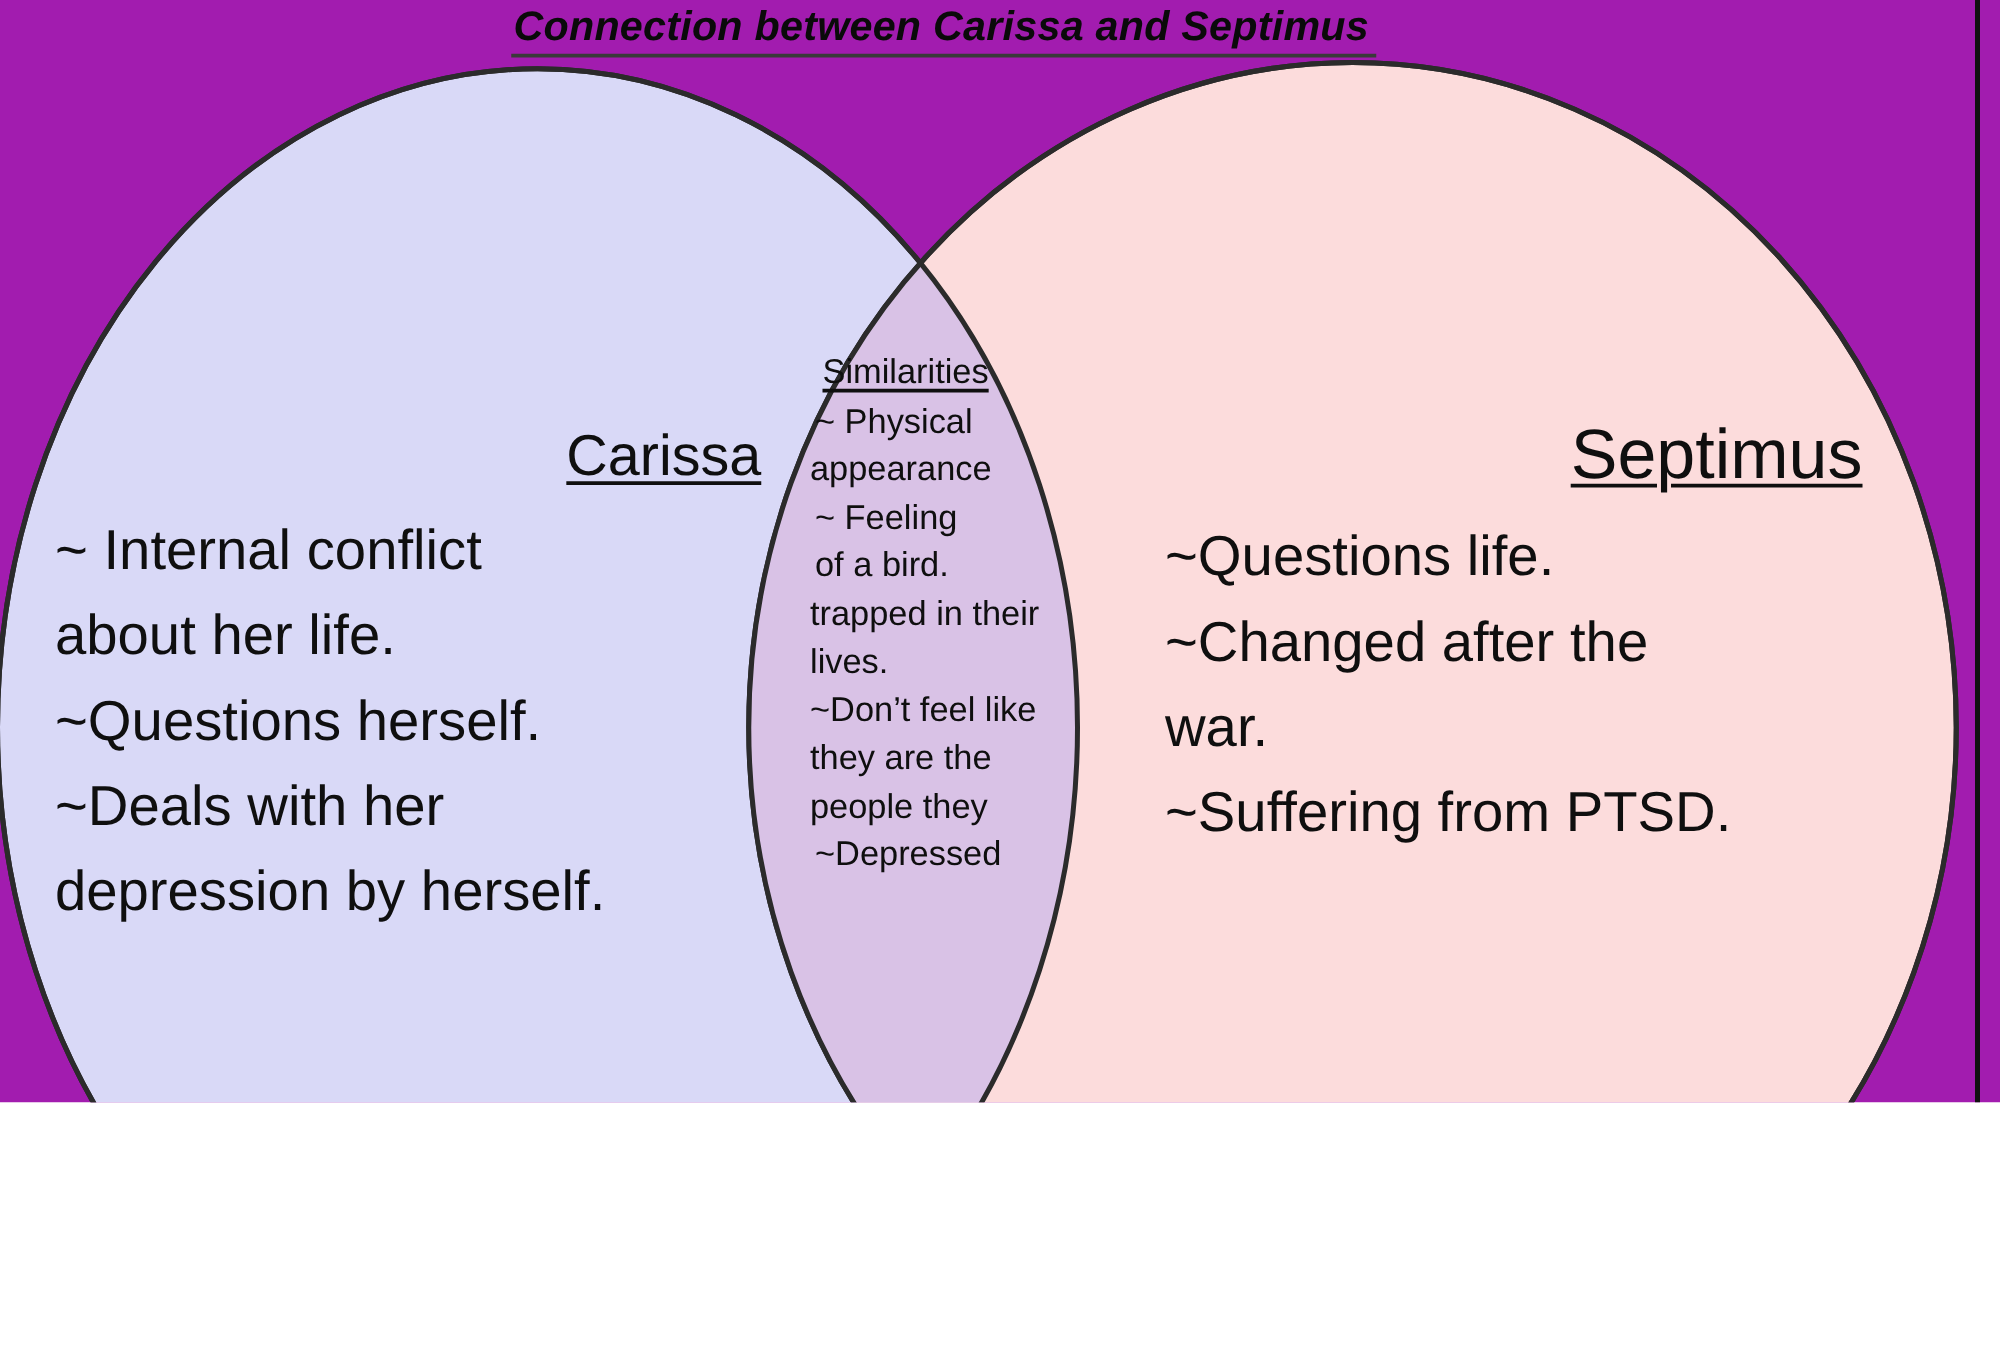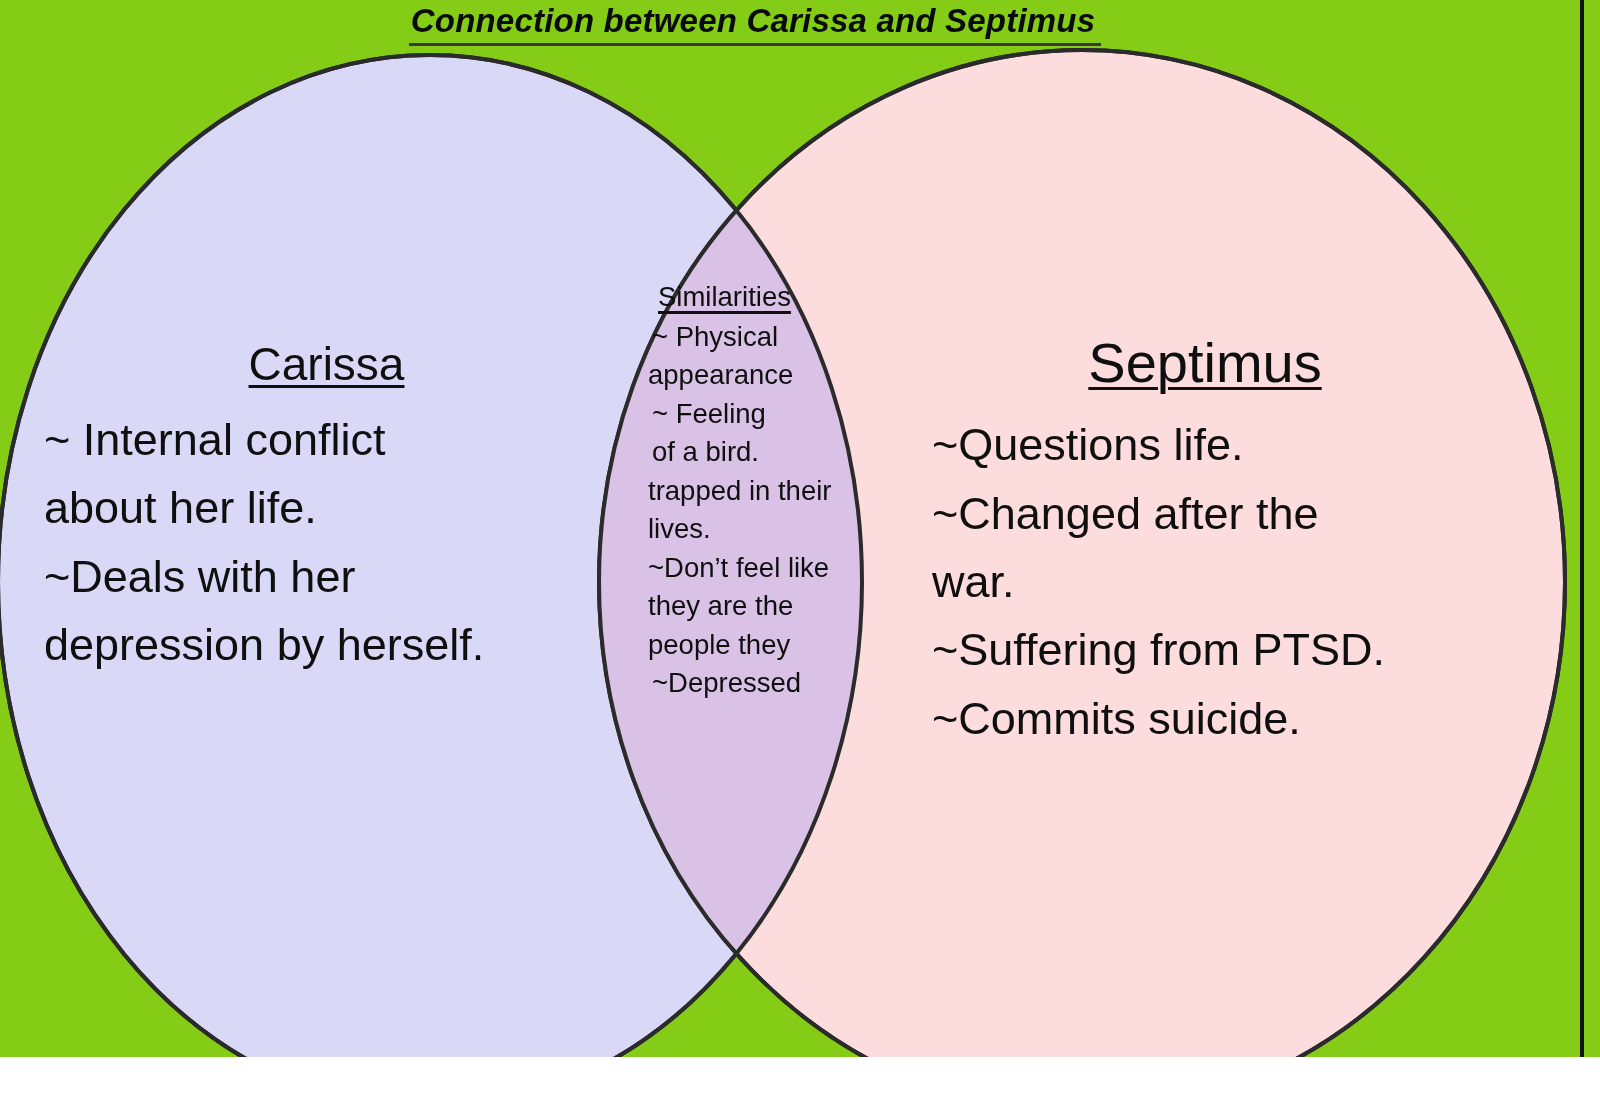--- a/index.html
+++ b/index.html
@@ -8,22 +8,22 @@
     background: #ffffff;
   }
   body {
     font-family: "Liberation Sans", sans-serif;
     color: #111111;
   }
 
   #canvas {
     position: relative;
     width: 1600px;
-    height: 1057px;
-    background: #84cc16;
+    height: 882px;
+    background: #a21caf;
     overflow: hidden;
   }
 
   
   #title {
     position: absolute;
     left: 0;
     top: 2px;
     width: 1510px;
     text-align: center;
@@ -62,21 +62,21 @@
     z-index: 5;
   }
 
   
   .vtext {
     position: absolute;
     z-index: 20;
     color: #0f0f0f;
   }
   .heading {
-    text-align: center;
+    text-align: right;
     text-decoration: underline;
     text-underline-offset: 5px;
     text-decoration-thickness: 2.5px;
     white-space: nowrap;
   }
 
   
   #left-block {
     left: 44px;
     top: 330px;
@@ -146,20 +146,21 @@
     </g>
 
     <ellipse cx="430" cy="582" rx="432" ry="527" fill="none" stroke="#2b2b2b" stroke-width="4"></ellipse>
     <ellipse cx="1082" cy="582" rx="483" ry="532" fill="none" stroke="#2b2b2b" stroke-width="4"></ellipse>
   </svg>
 
   <div class="vtext" id="left-block">
     <div class="heading">Carissa</div>
     <div class="line">~ Internal conflict</div>
     <div class="line">about her life.</div>
+    <div class="line">~Questions herself.</div>
     <div class="line">~Deals with her</div>
     <div class="line">depression by herself.</div>
   </div>
 
   <div class="vtext" id="center-block">
     <div class="heading">Similarities</div>
     <div class="line ind">~ Physical</div>
     <div class="line">appearance</div>
     <div class="line ind">~ Feeling</div>
     <div class="line ind">of a bird.</div>
@@ -170,18 +171,17 @@
     <div class="line">people they</div>
     <div class="line ind">~Depressed</div>
   </div>
 
   <div class="vtext" id="right-block">
     <div class="heading">Septimus</div>
     <div class="line">~Questions life.</div>
     <div class="line">~Changed after the</div>
     <div class="line">war.</div>
     <div class="line">~Suffering from PTSD.</div>
-    <div class="line">~Commits suicide.</div>
   </div>
 
   <div id="page-border"></div>
 
 </div>
 
 </body></html>

